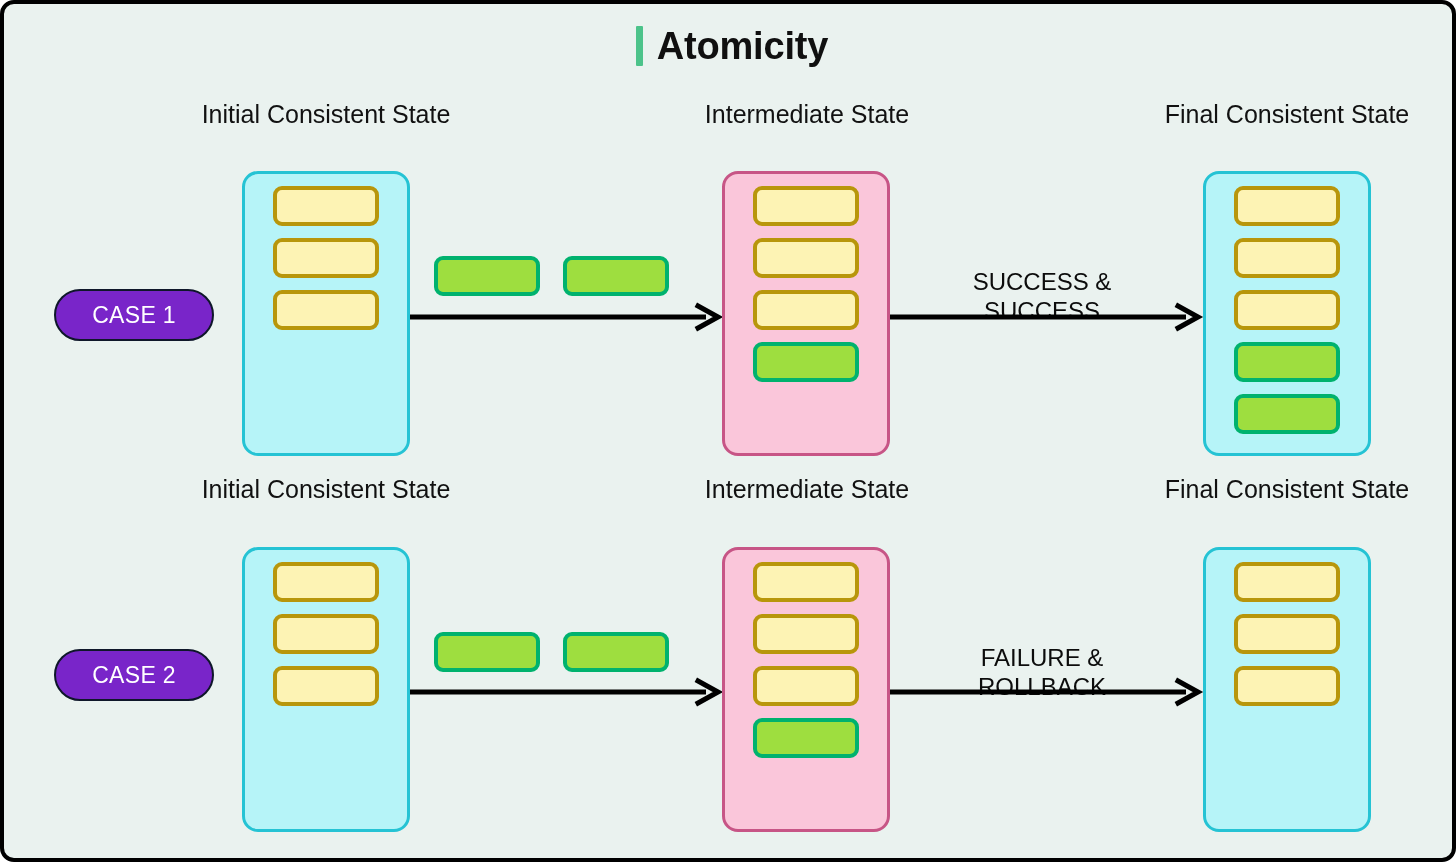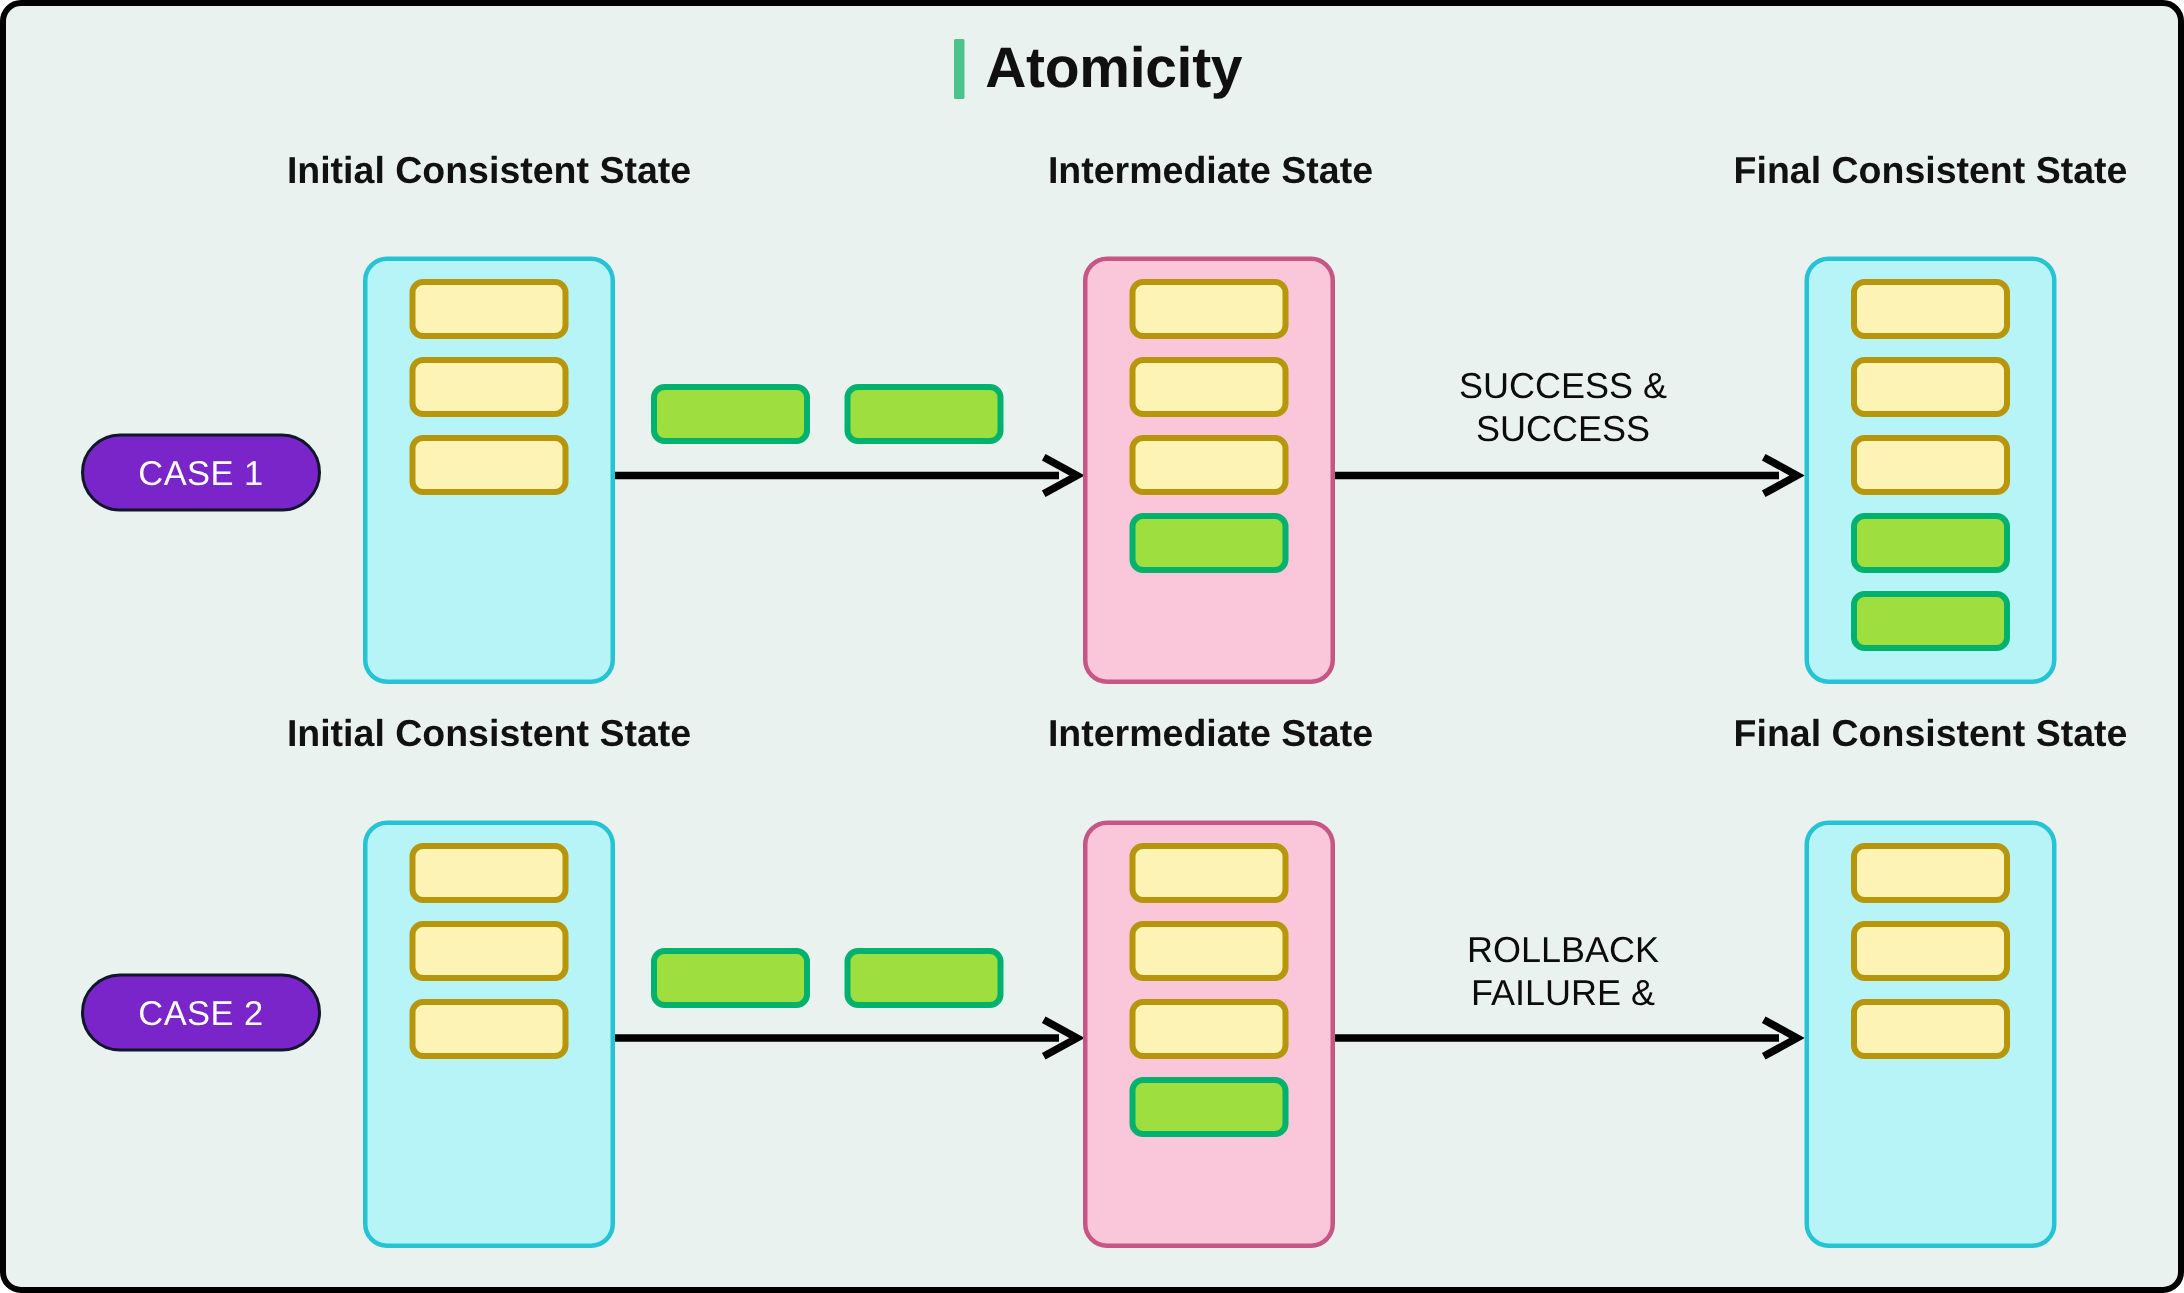--- a/index.html
+++ b/index.html
@@ -47,21 +47,21 @@
     color: #101010;
     letter-spacing: -0.2px;
     line-height: 1;
   }
 
   
   .col-head {
     position: absolute;
     text-align: center;
     font-size: 25px;
-    font-weight: 700;
+    font-weight: 400;
     color: #111111;
     line-height: 1.17;
     width: 330px;
   }
 
   
   .state-box {
     position: absolute;
     box-sizing: border-box;
     border-radius: 16px;
@@ -110,20 +110,21 @@
   }
   .arrow svg { display: block; overflow: visible; }
 
   .arrow-label {
     position: absolute;
     text-align: center;
     font-size: 24px;
     color: #0c0c0c;
     line-height: 1.2;
     width: 320px;
+    margin-top: 24px;
   }
 
   
   .case-badge {
     position: absolute;
     box-sizing: border-box;
     display: flex;
     align-items: center;
     justify-content: center;
     width: 160px;
@@ -222,22 +223,22 @@
   </div>
 
   <div class="state-box pink" style="left:718px; top:543px; width:168px; height:285px;">
     <div class="row-item yellow"></div>
     <div class="row-item yellow"></div>
     <div class="row-item yellow"></div>
     <div class="row-item green"></div>
   </div>
 
   <div class="arrow-label" style="left:878px; top:616px;">
+    <div>FAILURE &amp;</div>
     <div>ROLLBACK</div>
-    <div>FAILURE &amp;</div>
   </div>
 
   <div class="arrow" style="left:886px; top:676px; width:312px;">
     <svg width="312" height="24" viewBox="0 0 312 24">
       <line x1="0" y1="12" x2="296" y2="12" stroke="#000" stroke-width="5"></line>
       <polyline points="288,1 308,12 288,23" fill="none" stroke="#000" stroke-width="5" stroke-linecap="square" stroke-linejoin="miter"></polyline>
     </svg>
   </div>
 
   <div class="state-box cyan" style="left:1199px; top:543px; width:168px; height:285px;">

